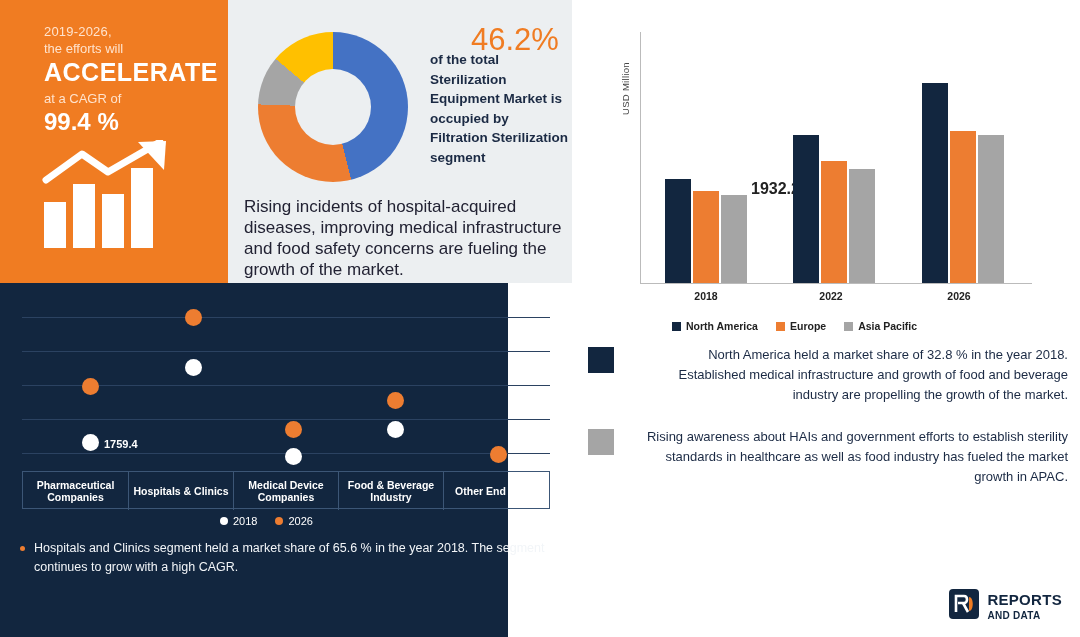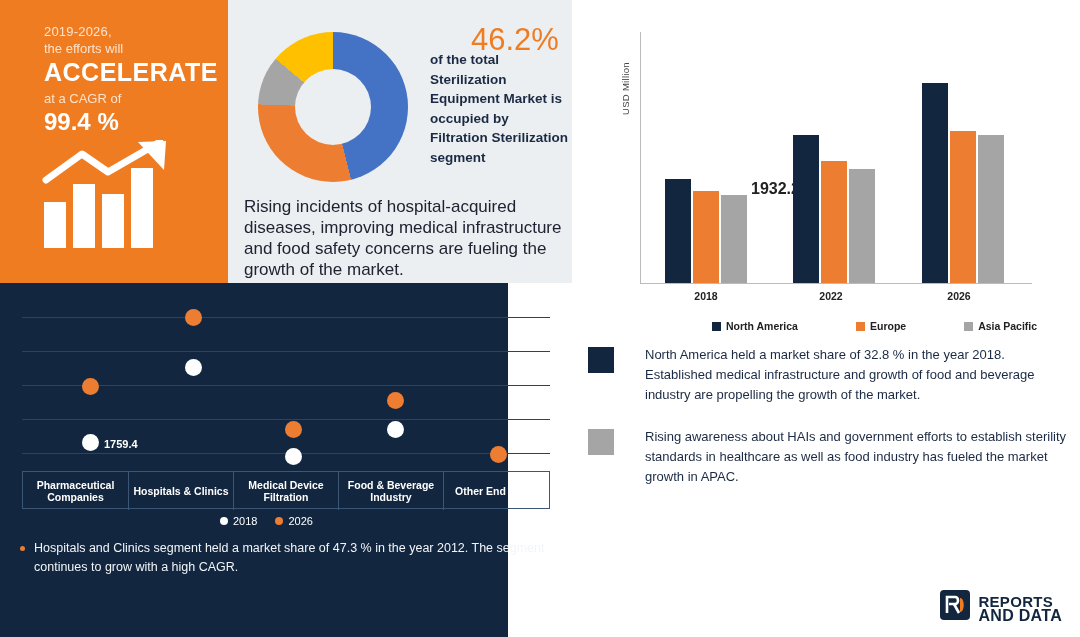--- a/index.html
+++ b/index.html
@@ -52,36 +52,36 @@
   .chart-area{position:absolute;left:40px;top:20px;width:440px;height:300px;}
   .y-title{position:absolute;left:8px;top:95px;transform:rotate(-90deg);transform-origin:left top;font-size:9.5px;color:#444;letter-spacing:.3px;}
   .plot{position:absolute;left:28px;top:12px;width:392px;height:252px;border-left:1px solid #bbb;border-bottom:1px solid #bbb;box-sizing:border-box;}
   .bar{position:absolute;bottom:0;width:26px;}
   .bar.na{background:#12263f;}
   .bar.eu{background:#ed7d31;}
   .bar.ap{background:#a5a5a5;}
   .bar-value{position:absolute;font-size:16px;font-weight:bold;color:#222;}
   .x-lab{position:absolute;top:258px;font-size:10.5px;font-weight:bold;color:#222;text-align:center;width:80px;}
   .chart-legend{position:absolute;left:60px;top:300px;display:flex;gap:18px;align-items:center;font-size:10.5px;color:#222;font-weight:bold;}
-  .cl-item{display:flex;align-items:center;gap:5px;margin-left:40px;}
+  .cl-item{display:flex;align-items:center;gap:5px;}
   .cl-sw{width:9px;height:9px;display:inline-block;}
 
   .notes{position:absolute;left:16px;top:345px;width:480px;}
-  .note{position:relative;display:flex;gap:31px;margin-bottom:22px;}
+  .note{position:relative;display:flex;gap:31px;margin-bottom:22px;text-align:right;}
   .note-sw{flex:0 0 auto;width:26px;height:26px;margin-top:2px;}
   .note-sw.na{background:#12263f;}
   .note-sw.eu{background:#ed7d31;}
   .note-sw.ap{background:#a5a5a5;}
   .note-txt{font-size:13px;line-height:20px;color:#1b2a44;}
 
   .logo{position:absolute;right:18px;bottom:14px;display:flex;align-items:center;gap:8px;}
   .logo-mark{width:30px;height:30px;position:relative;}
   .logo-text{line-height:14px;margin-top:9px;}
   .logo-t1{font-size:15px;font-weight:bold;color:#12263f;letter-spacing:.3px;}
-  .logo-t2{font-size:16px;font-weight:bold;color:#12263f;letter-spacing:.3px;}
+  .logo-t2{font-size:10px;font-weight:bold;color:#12263f;letter-spacing:.3px;}
 </style>
 </head>
 <body>
 
 <div class="page">
 
   <div class="orange-panel">
     <div class="op-line1">2019-2026,</div>
     <div class="op-line2">the efforts will</div>
     <div class="op-accel">ACCELERATE</div>
@@ -127,38 +127,38 @@
 
       <div class="dot orange" style="left:365px;top:99px"></div>
       <div class="dot white" style="left:365px;top:128px"></div>
 
       <div class="dot orange" style="left:468px;top:153px"></div>
     </div>
 
     <div class="axis-box">
       <div class="axis-cell" style="left:0px;width:106px">Pharmaceutical Companies</div>
       <div class="axis-cell" style="left:106px;width:105px">Hospitals &amp; Clinics</div>
-      <div class="axis-cell" style="left:211px;width:105px">Medical Device Filtration</div>
+      <div class="axis-cell" style="left:211px;width:105px">Medical Device Companies</div>
       <div class="axis-cell last" style="left:421px;width:105px">Other End Users</div>
       <div class="axis-cell" style="left:316px;width:105px">Food &amp; Beverage Industry</div>
     </div>
 
     <div class="legend-row">
       <span class="legend-item">
         <span class="lg-dot" style="background:#ffffff"></span>
         <span>2018</span>
       </span>
       <span class="legend-item">
         <span class="lg-dot" style="background:#ed7d31"></span>
         <span>2026</span>
       </span>
     </div>
 
     <div class="bullets">
-      <div class="bullet">Hospitals and Clinics segment held a market share of 47.3 % in the year 2012. The segment continues to grow with a high CAGR.</div>
+      <div class="bullet">Hospitals and Clinics segment held a market share of 65.6 % in the year 2018. The segment continues to grow with a high CAGR.</div>
     </div>
   </div>
 
   <div class="rule-left"></div>
   <div class="right">
 
     <div class="chart-area">
       <div class="y-title">USD Million</div>
       <div class="plot">
 

